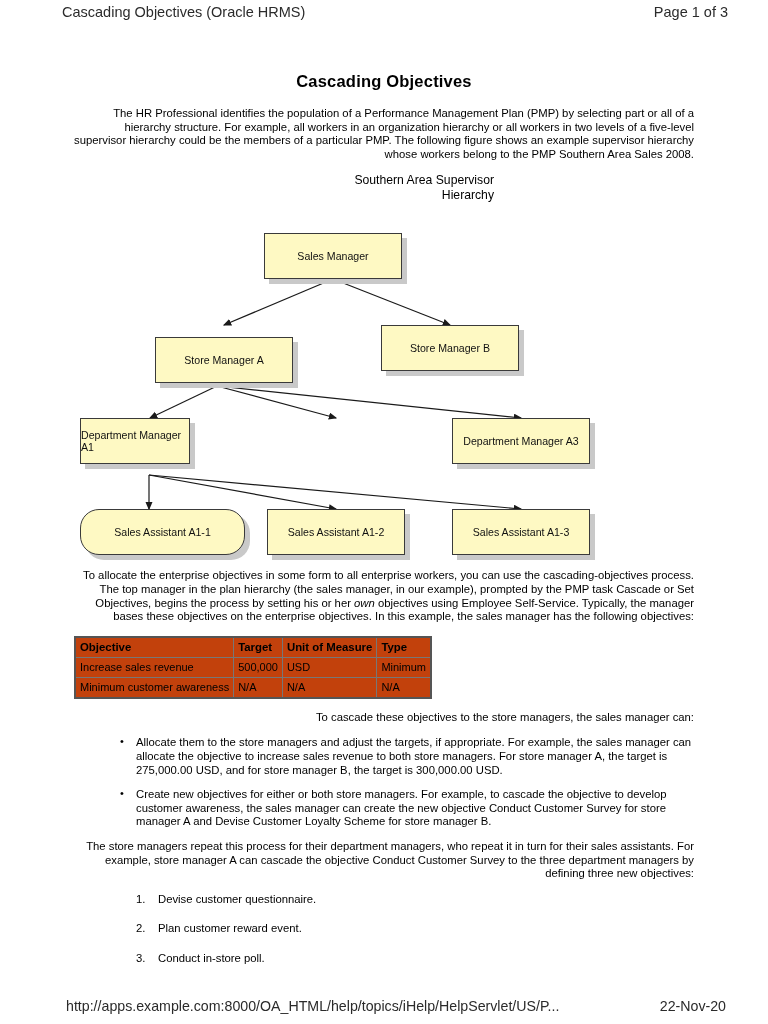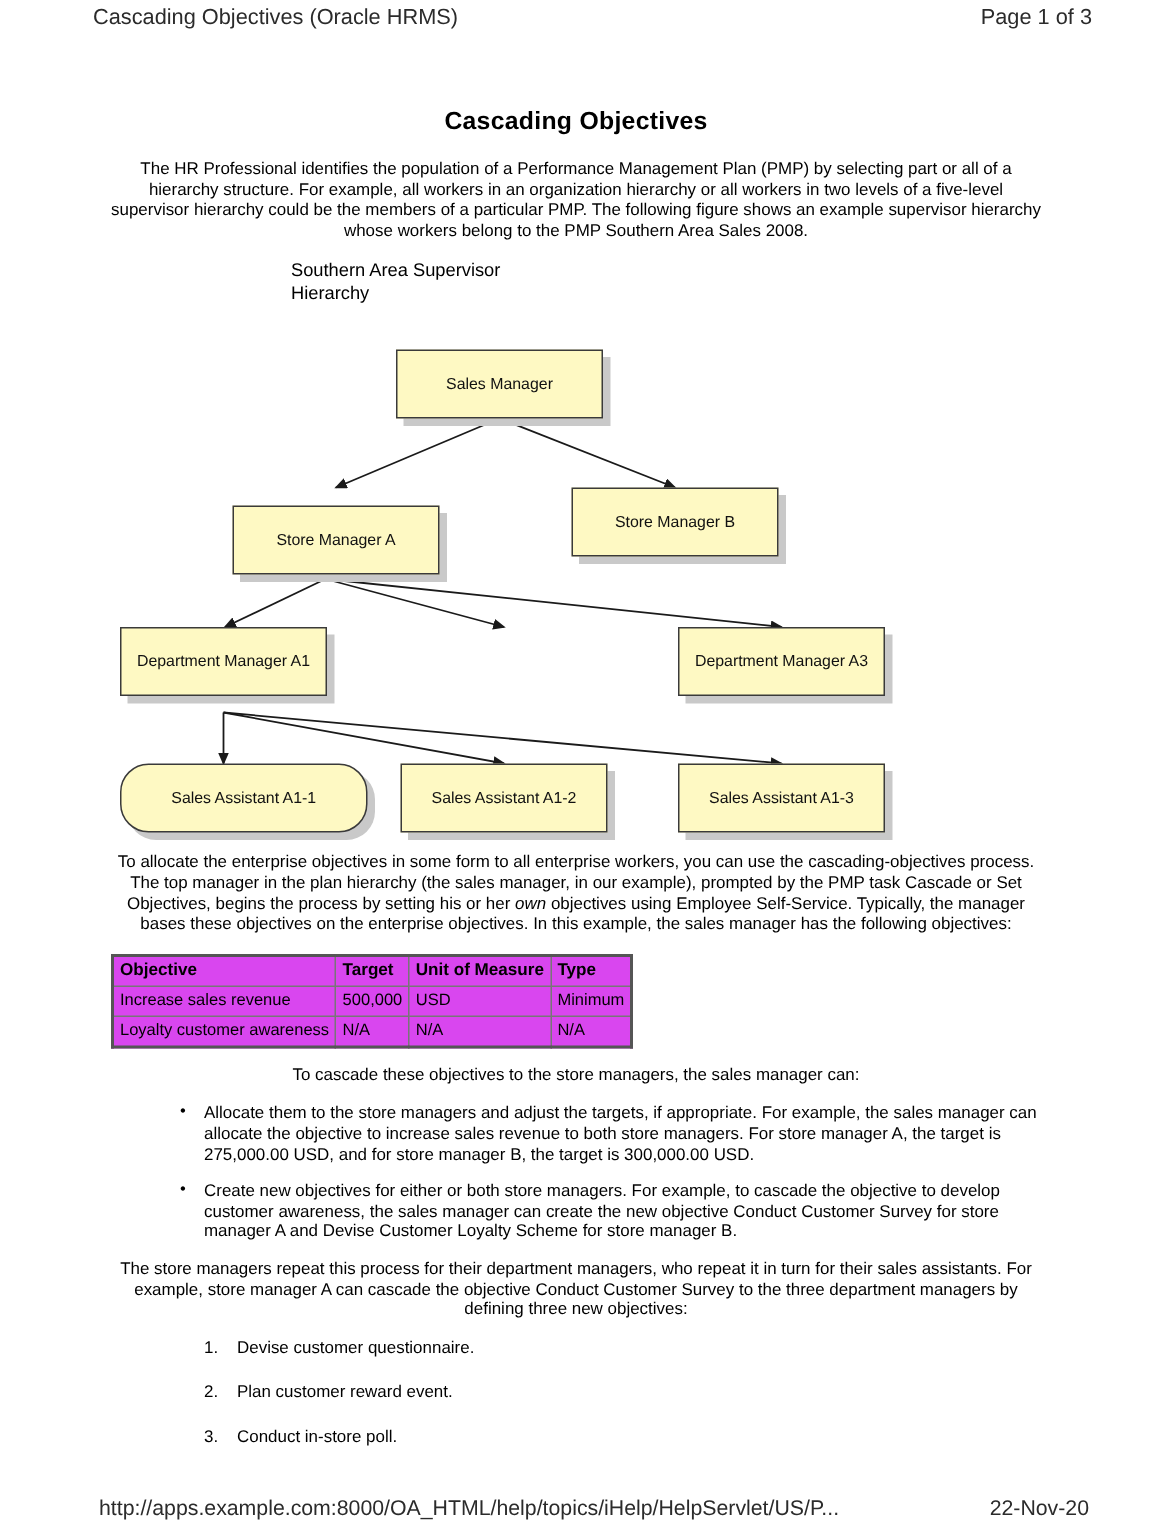--- a/index.html
+++ b/index.html
@@ -55,37 +55,37 @@
     font-weight: bold;
     text-align: center;
     margin: 14px 0 16px 0;
     letter-spacing: 0.2px;
   }
 
   p.body-text {
     font-size: 11.3px;
     line-height: 13.6px;
     margin: 0 0 12px 0;
-    text-align: center;
+    text-align: right;
   }
   p.body-text i { font-style: italic; }
 
   
   .figure {
     position: relative;
     width: 620px;
     height: 390px;
     margin: 0 0 6px 0;
   }
   .fig-caption {
     position: absolute;
     left: 120px;
     top: 0px;
     width: 300px;
-    text-align: left;
+    text-align: right;
     font-size: 12.2px;
     line-height: 15px;
   }
   .node {
     position: absolute;
     box-sizing: border-box;
     border: 1.3px solid #3a3a3a;
     background: #fef9c3;
     box-shadow: 5px 5px 0 0 #c9c9c9;
     display: flex;
@@ -101,21 +101,21 @@
     width: 620px;
     height: 390px;
     z-index: 1;
   }
 
   
   table.obj-table {
     border-collapse: collapse;
     border: 2px solid #555555;
     margin: 0 0 12px 0;
-    background: #d946ef;
+    background: #c2410c;
   }
   table.obj-table td, table.obj-table th {
     border: 1px solid #777777;
     padding: 1px 4px 2px 4px;
     font-size: 11px;
     text-align: left;
     white-space: nowrap;
     height: 16px;
   }
   table.obj-table th {
@@ -232,21 +232,21 @@
     </div>
 
     <div class="node" style="left:81px; top:164px; width:138px; height:46px;">
       <span>Store Manager A</span>
     </div>
 
     <div class="node" style="left:307px; top:152px; width:138px; height:46px;">
       <span>Store Manager B</span>
     </div>
 
-    <div class="node" style="left:6px; top:245px; width:138px; height:46px;">
+    <div class="node" style="left:6px; top:245px; width:110px; height:46px;">
       <span>Department Manager A1</span>
     </div>
 
 
     <div class="node" style="left:378px; top:245px; width:138px; height:46px;">
       <span>Department Manager A3</span>
     </div>
 
     <div class="node" style="left:6px; top:336px; width:165px; height:46px;border-radius:19px;">
       <span>Sales Assistant A1-1</span>
@@ -273,21 +273,21 @@
       </tr>
     </thead>
     <tbody>
       <tr>
         <td>Increase sales revenue</td>
         <td>500,000</td>
         <td>USD</td>
         <td>Minimum</td>
       </tr>
       <tr>
-        <td>Loyalty customer awareness</td>
+        <td>Minimum customer awareness</td>
         <td>N/A</td>
         <td>N/A</td>
         <td>N/A</td>
       </tr>
     </tbody>
   </table>
 
   <p class="body-text">To cascade these objectives to the store managers, the sales manager can:</p>
 
   <ul class="bullets">

